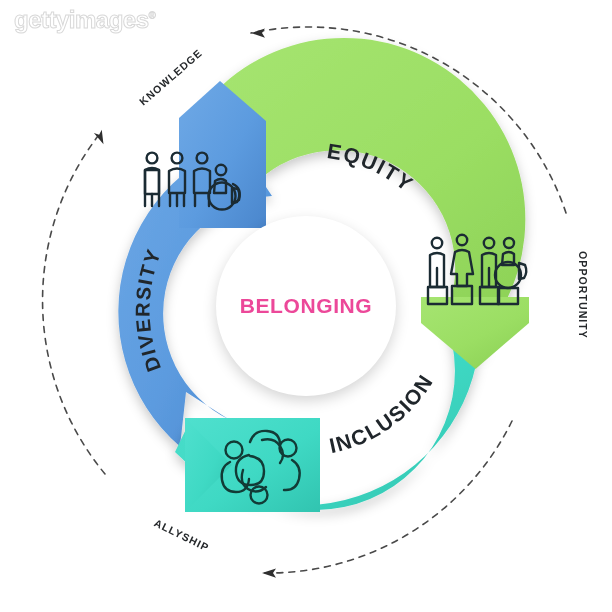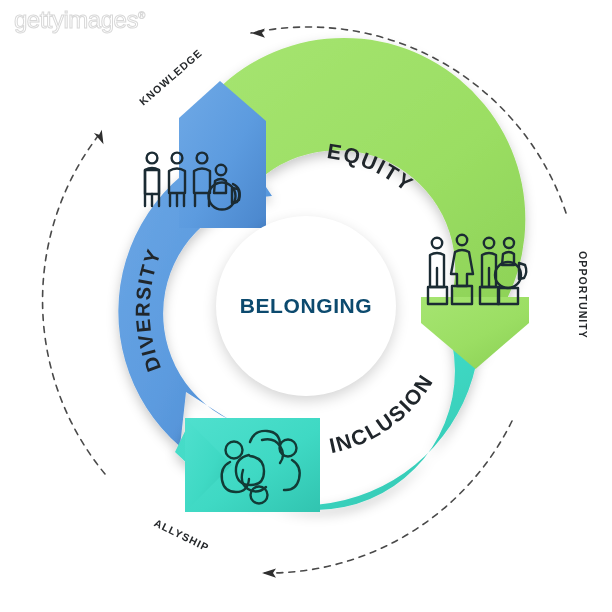--- a/index.html
+++ b/index.html
@@ -16,21 +16,21 @@
     height: 612px;
     background: #ffffff;
     overflow: hidden;
   }
   
   .watermark {
     position: absolute;
     left: 14px;
     top: 6px;
     font-size: 24px;
-    font-weight: normal;
+    font-weight: bold;
     letter-spacing: -0.5px;
     color: transparent;
     -webkit-text-stroke: 1px #d8d8d8;
     user-select: none;
   }
   .watermark .reg {
     font-size: 10px;
     vertical-align: super;
     -webkit-text-stroke: 0.6px #d8d8d8;
   }
@@ -53,21 +53,21 @@
     background: #ffffff;
     box-shadow: 0 5px 14px rgba(0,0,0,0.17);
     display: flex;
     align-items: center;
     justify-content: center;
   }
   .hub-label {
     font-size: 21px;
     font-weight: bold;
     letter-spacing: 0.6px;
-    color: #0c4a6e;
+    color: #ec4899;
     white-space: nowrap;
   }
   
   .outer-label {
     position: absolute;
     font-size: 10.5px;
     font-weight: bold;
     letter-spacing: 1.1px;
     color: #25282b;
     white-space: nowrap;

